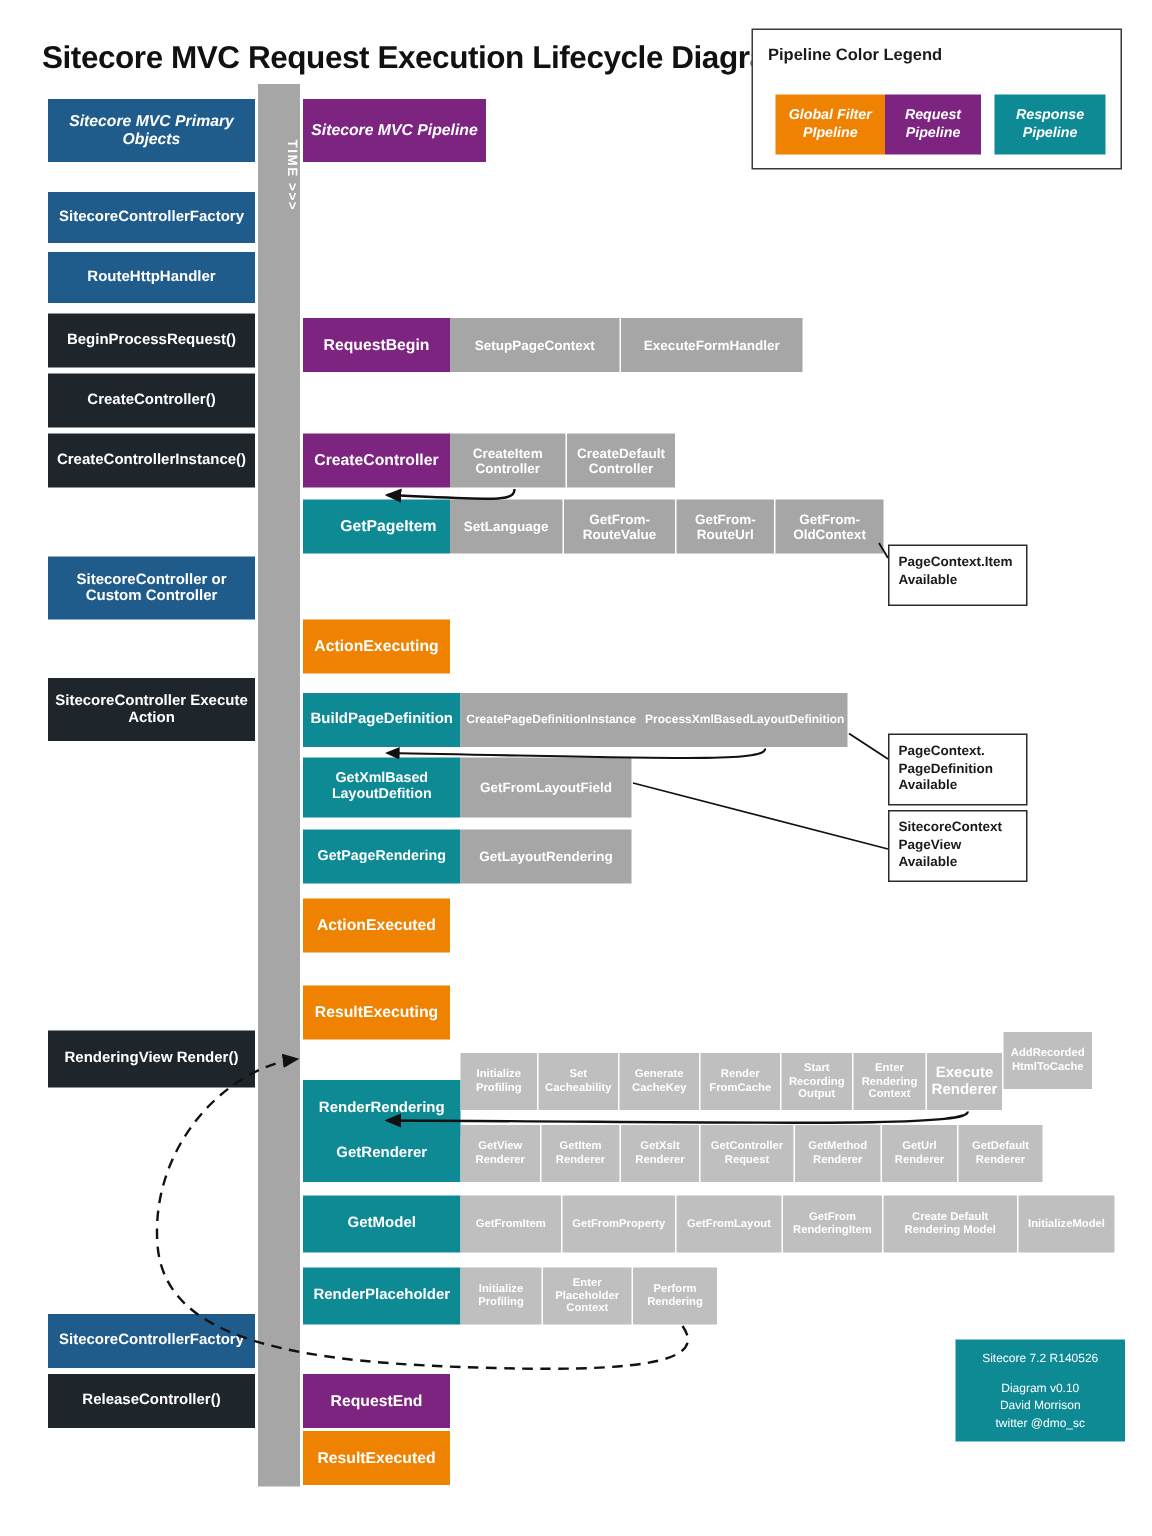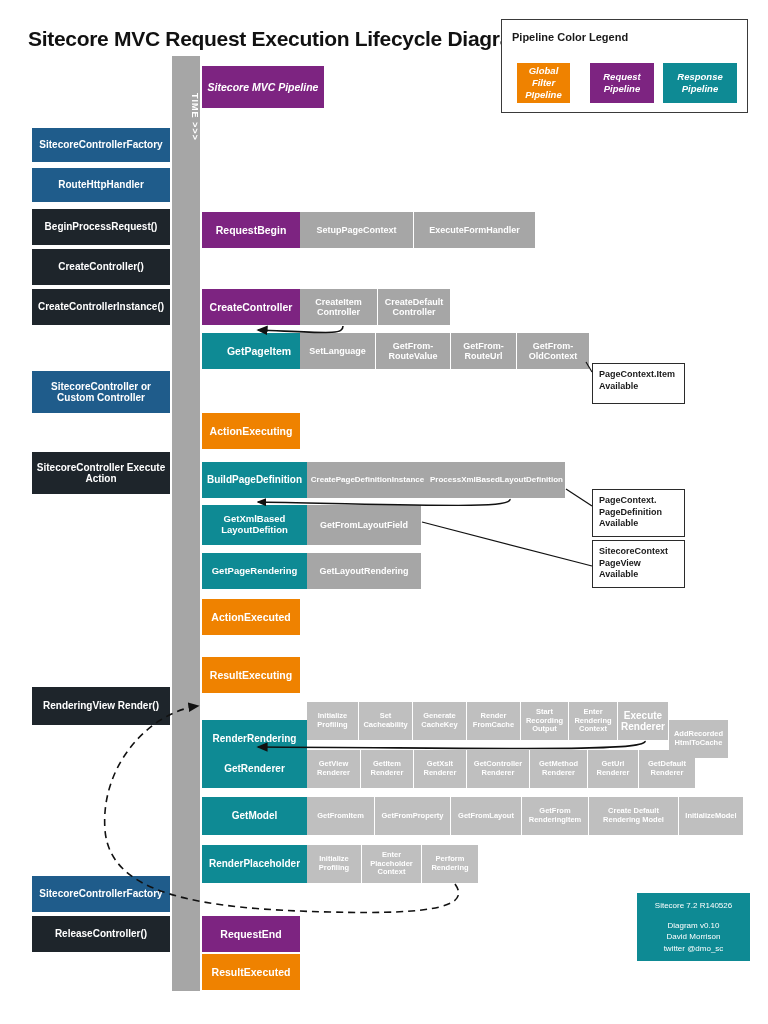--- a/index.html
+++ b/index.html
@@ -27,21 +27,21 @@
   #legend-title{
     left:512px;top:31px;width:200px;height:14px;
     font-size:11px;font-weight:bold;color:#1a1a1a;
   }
   .legend-chip{
     height:40px;top:63px;
     display:flex;align-items:center;justify-content:center;
     text-align:center;color:#ffffff;font-size:9.5px;font-style:italic;
     font-weight:bold;line-height:1.25;
   }
-  #legend-chip-0{left:517px;width:53px;background:#EF8200;}
+  #legend-chip-0{left:517px;width:73px;background:#EF8200;}
   #legend-chip-1{left:590px;width:64px;background:#7D2481;}
   #legend-chip-2{left:663px;width:74px;background:#0E8A94;}
 
   
   #timebar{
     left:172px;top:56px;width:28px;height:935px;background:#A6A6A6;
   }
   #timebar-label{
     position:absolute;left:172px;top:62px;width:28px;height:110px;
     color:#ffffff;font-size:9px;font-weight:bold;letter-spacing:1px;
@@ -93,20 +93,21 @@
 
   <div class="abs" id="legend"></div>
   <div class="abs" id="legend-title">Pipeline Color Legend</div>
   <div class="abs legend-chip" id="legend-chip-0">Global Filter PIpeline</div>
   <div class="abs legend-chip" id="legend-chip-1">Request Pipeline</div>
   <div class="abs legend-chip" id="legend-chip-2">Response Pipeline</div>
 
   <div class="abs" id="timebar"></div>
   <div id="timebar-label">TIME &gt;&gt;&gt;</div>
 
+  <div class="abs box hdr-blue" style="left:32px;top:66px;width:138px;height:42px;">Sitecore MVC Primary Objects</div>
   <div class="abs box hdr-purple" style="left:202px;top:66px;width:122px;height:42px;">Sitecore MVC Pipeline</div>
 
   <div class="abs box blue" style="left:32px;top:128px;width:138px;height:34px;">SitecoreControllerFactory</div>
   <div class="abs box dark" style="left:32px;top:209px;width:138px;height:36px;">BeginProcessRequest()</div>
   <div class="abs box blue" style="left:32px;top:168px;width:138px;height:34px;">RouteHttpHandler</div>
   <div class="abs box dark" style="left:32px;top:249px;width:138px;height:36px;">CreateController()</div>
   <div class="abs box dark" style="left:32px;top:289px;width:138px;height:36px;">CreateControllerInstance()</div>
   <div class="abs box blue" style="left:32px;top:371px;width:138px;height:42px;">SitecoreController or Custom Controller</div>
   <div class="abs box dark" style="left:32px;top:452px;width:138px;height:42px;">SitecoreController Execute Action</div>
   <div class="abs box dark" style="left:32px;top:687px;width:138px;height:38px;">RenderingView Render()</div>
@@ -144,27 +145,27 @@
   <div class="abs box orange" style="left:202px;top:657px;width:98px;height:36px;">ResultExecuting</div>
 
   <div class="abs box teal" style="left:202px;top:720px;width:105px;height:38px;font-size:10px;">RenderRendering</div>
   <div class="abs box gray2" style="left:307px;top:702px;width:51px;height:38px;font-size:7.5px;">Initialize Profiling</div>
   <div class="abs box gray2" style="left:359px;top:702px;width:53px;height:38px;font-size:7.5px;">Set Cacheability</div>
   <div class="abs box gray2" style="left:413px;top:702px;width:53px;height:38px;font-size:7.5px;">Generate CacheKey</div>
   <div class="abs box gray2" style="left:467px;top:702px;width:53px;height:38px;font-size:7.5px;">Render FromCache</div>
   <div class="abs box gray2" style="left:521px;top:702px;width:47px;height:38px;font-size:7.5px;">Start Recording Output</div>
   <div class="abs box gray2" style="left:569px;top:702px;width:48px;height:38px;font-size:7.5px;">Enter Rendering Context</div>
   <div class="abs box gray2" style="left:618px;top:702px;width:50px;height:38px;font-size:10px;">Execute Renderer</div>
-  <div class="abs box gray2" style="left:669px;top:720px;width:59px;height:38px;font-size:7.5px;text-align:center;">AddRecorded HtmlToCache</div>
+  <div class="abs box gray2" style="left:669px;top:688px;width:59px;height:38px;font-size:7.5px;text-align:center;">AddRecorded HtmlToCache</div>
 
   <div class="abs box teal" style="left:202px;top:750px;width:105px;height:38px;font-size:10px;">GetRenderer</div>
   <div class="abs box gray2" style="left:307px;top:750px;width:53px;height:38px;font-size:7.5px;">GetView Renderer</div>
   <div class="abs box gray2" style="left:361px;top:750px;width:52px;height:38px;font-size:7.5px;">GetItem Renderer</div>
   <div class="abs box gray2" style="left:414px;top:750px;width:52px;height:38px;font-size:7.5px;">GetXslt Renderer</div>
-  <div class="abs box gray2" style="left:467px;top:750px;width:62px;height:38px;font-size:7.5px;">GetController Renderer</div>
+  <div class="abs box gray2" style="left:467px;top:750px;width:62px;height:38px;font-size:7.5px;">GetController Request</div>
   <div class="abs box gray2" style="left:530px;top:750px;width:57px;height:38px;font-size:7.5px;">GetMethod Renderer</div>
   <div class="abs box gray2" style="left:588px;top:750px;width:50px;height:38px;font-size:7.5px;">GetUrl Renderer</div>
   <div class="abs box gray2" style="left:639px;top:750px;width:56px;height:38px;font-size:7.5px;">GetDefault Renderer</div>
 
   <div class="abs box teal" style="left:202px;top:797px;width:105px;height:38px;font-size:10px;">GetModel</div>
   <div class="abs box gray2" style="left:307px;top:797px;width:67px;height:38px;font-size:7.5px;">GetFromItem</div>
   <div class="abs box gray2" style="left:375px;top:797px;width:75px;height:38px;font-size:7.5px;">GetFromProperty</div>
   <div class="abs box gray2" style="left:451px;top:797px;width:70px;height:38px;font-size:7.5px;">GetFromLayout</div>
   <div class="abs box gray2" style="left:522px;top:797px;width:66px;height:38px;font-size:7.5px;">GetFrom RenderingItem</div>
   <div class="abs box gray2" style="left:589px;top:797px;width:89px;height:38px;font-size:7.5px;">Create Default Rendering Model</div>

